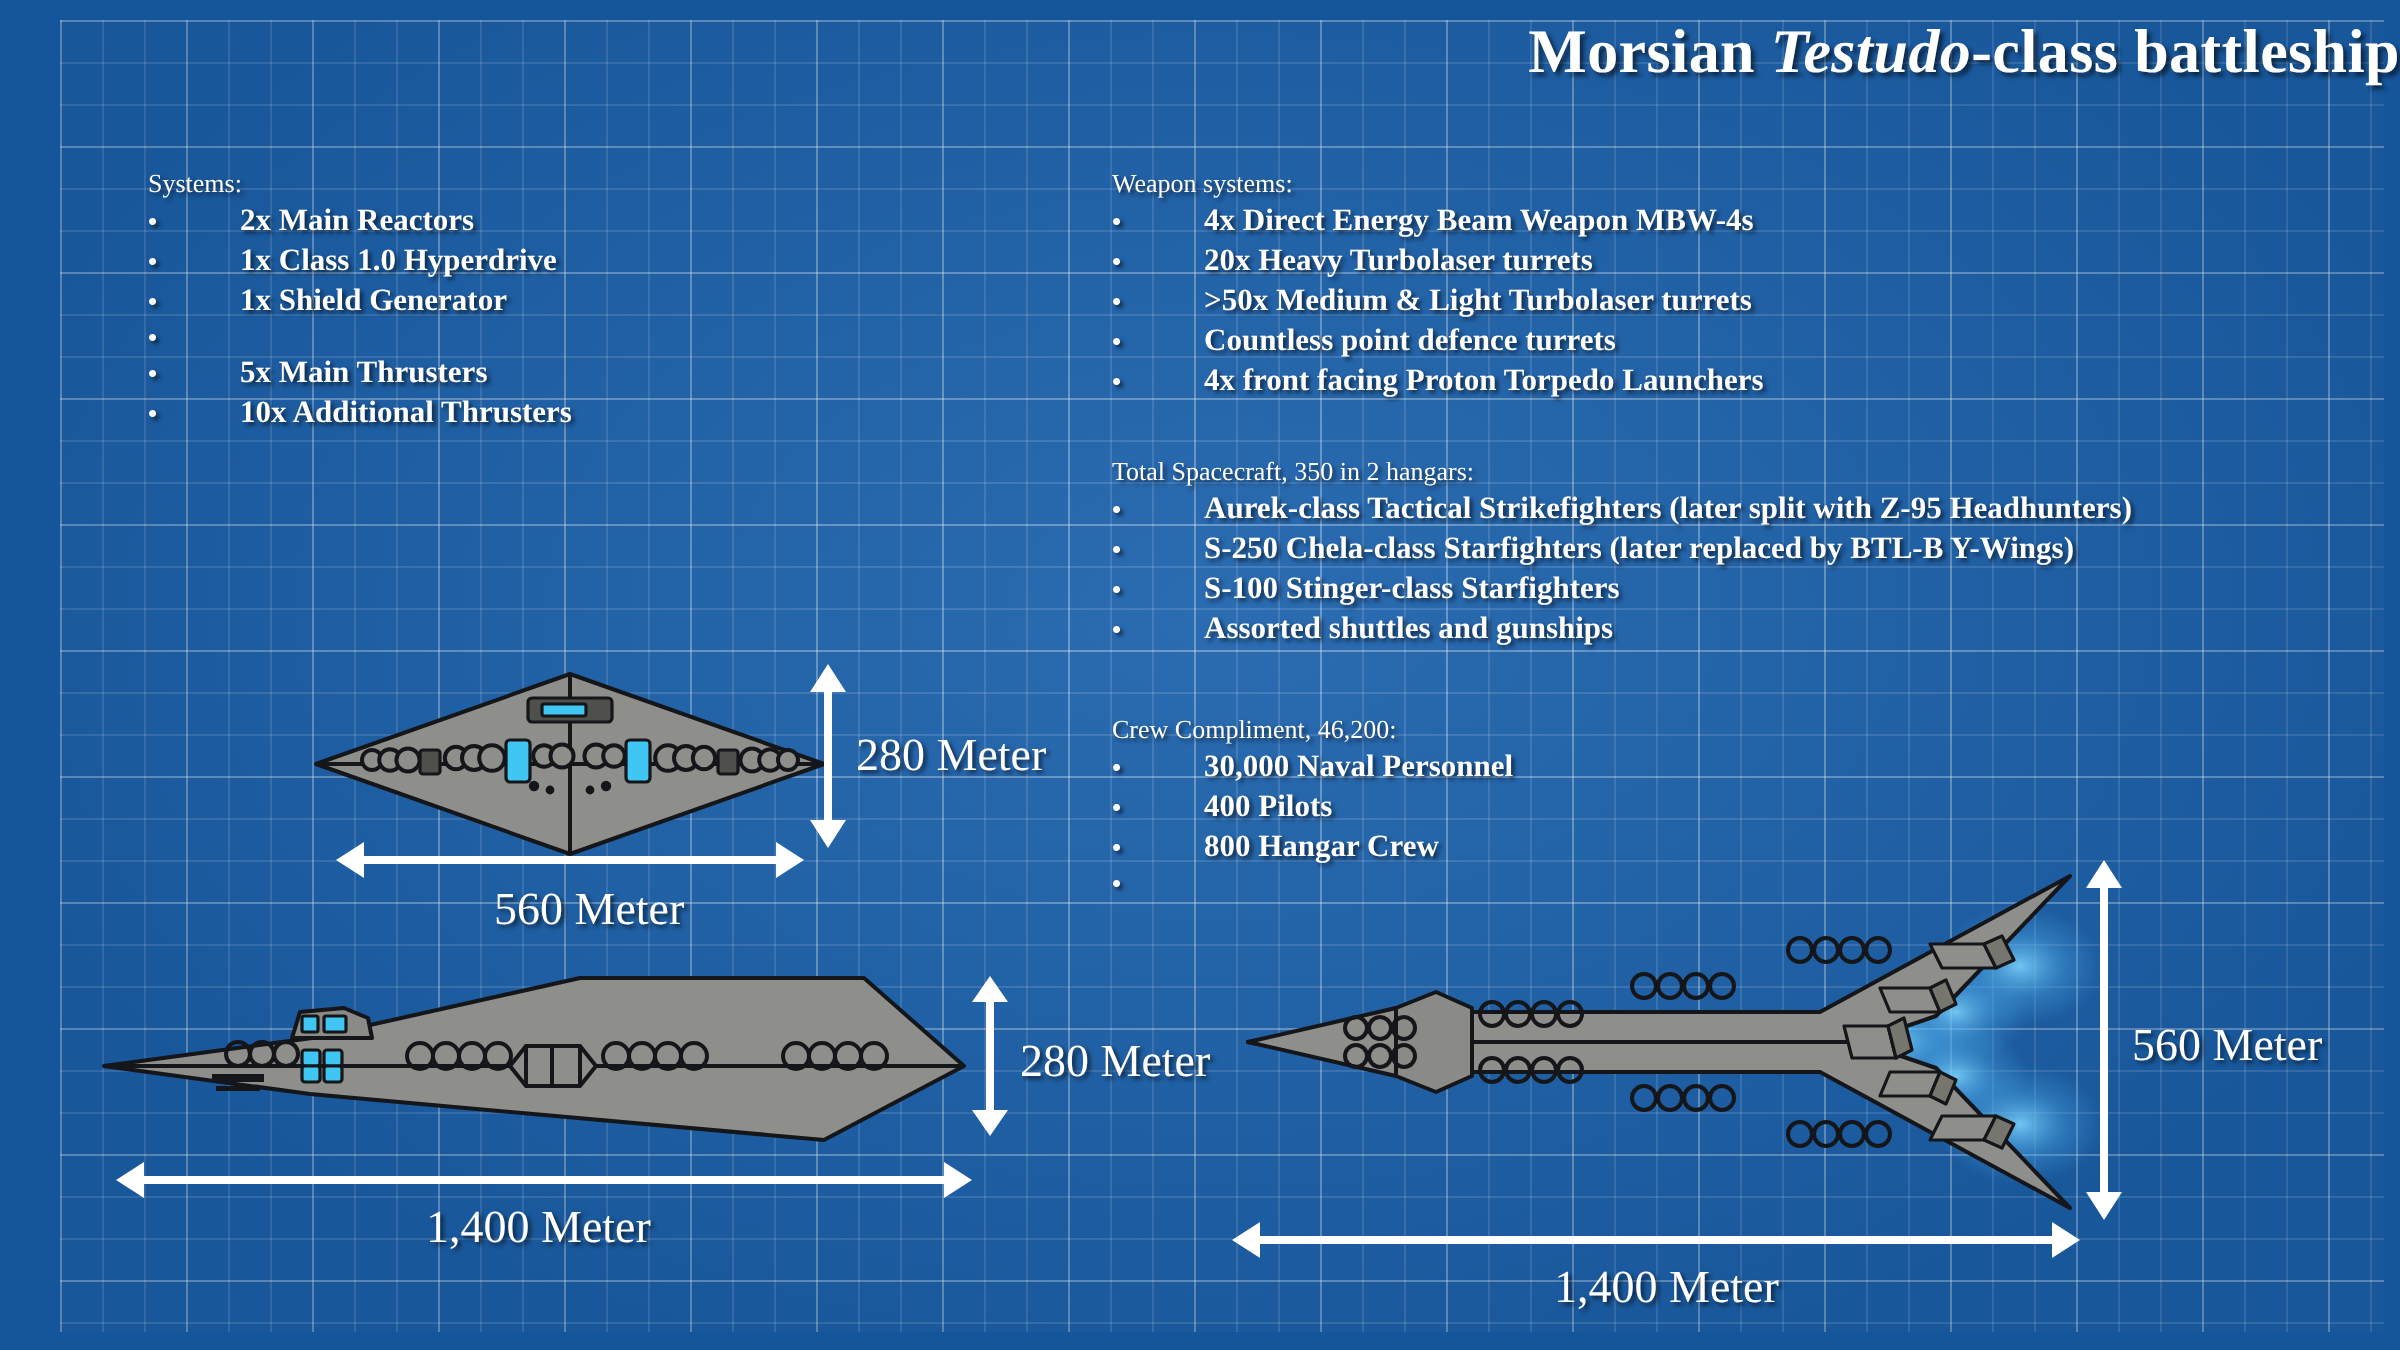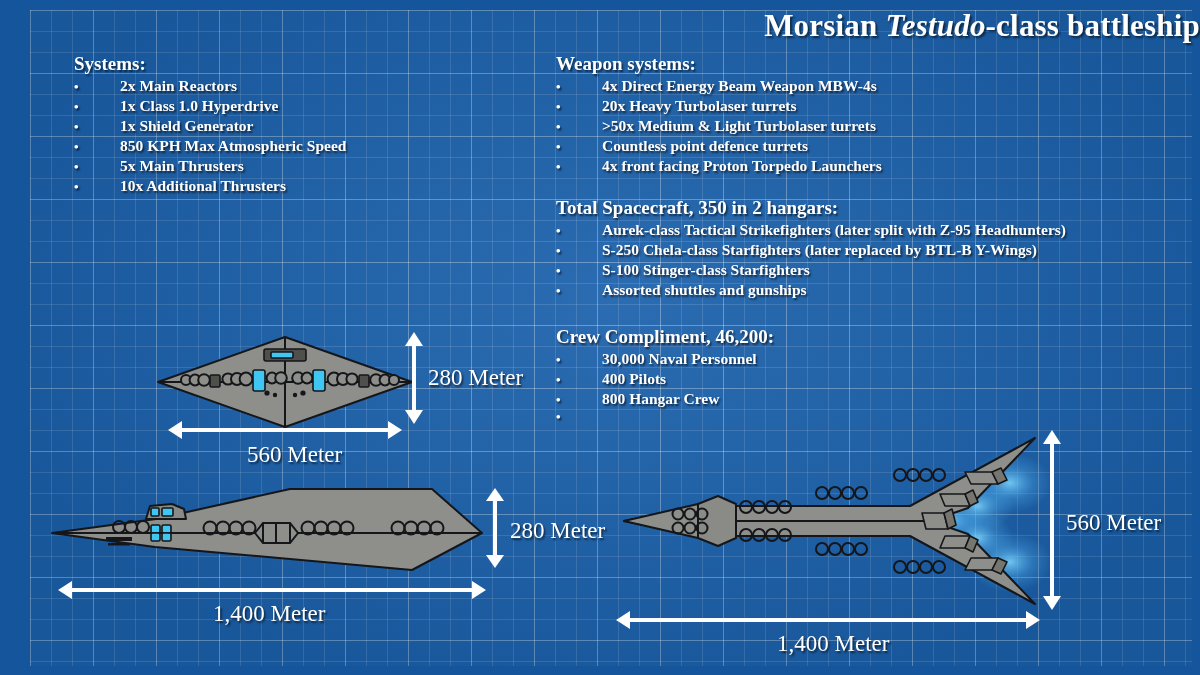--- a/index.html
+++ b/index.html
@@ -27,21 +27,21 @@
 
   
   .title{
     position:absolute;left:0;top:8px;width:1200px;text-align:right;
     font-size:31px;font-weight:bold;color:#fff;letter-spacing:.2px;
     text-shadow:2px 2px 2px rgba(0,0,0,.55);
   }
   .title i{font-style:italic;}
 
   .block{position:absolute;color:#fff;text-shadow:1.5px 1.5px 2px rgba(0,0,0,.6);}
-  .hdr{font-size:19px;font-weight:bold;line-height:1.28;}
+  .hdr{font-size:13px;font-weight:normal;line-height:1.28;margin-top:32px;}
   ul.bl{list-style:none;margin:0;padding:0;}
   ul.bl li{
     font-size:15.5px;font-weight:bold;line-height:1.29;
     display:flex;align-items:baseline;
   }
   ul.bl li .bullet{display:inline-block;width:46px;flex:0 0 46px;text-align:left;
     font-size:13px;line-height:inherit;}
   .tight li .bullet{width:38px;flex:0 0 38px;}
 
   
@@ -82,21 +82,20 @@
       <li>
           <span class="bullet">•</span>
           <span>1x Class 1.0 Hyperdrive</span>
         </li>
       <li>
           <span class="bullet">•</span>
           <span>1x Shield Generator</span>
         </li>
       <li>
           <span class="bullet">•</span>
-          <span>850 KPH Max Atmospheric Speed</span>
         </li>
       <li>
           <span class="bullet">•</span>
           <span>5x Main Thrusters</span>
         </li>
       <li>
           <span class="bullet">•</span>
           <span>10x Additional Thrusters</span>
         </li>
     </ul>

